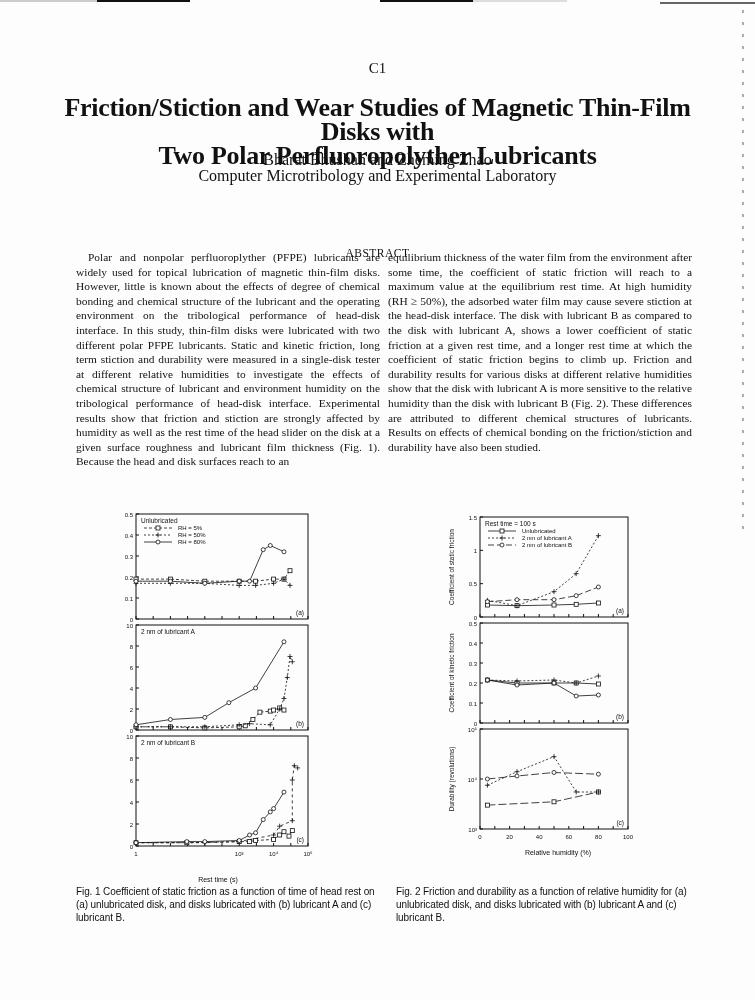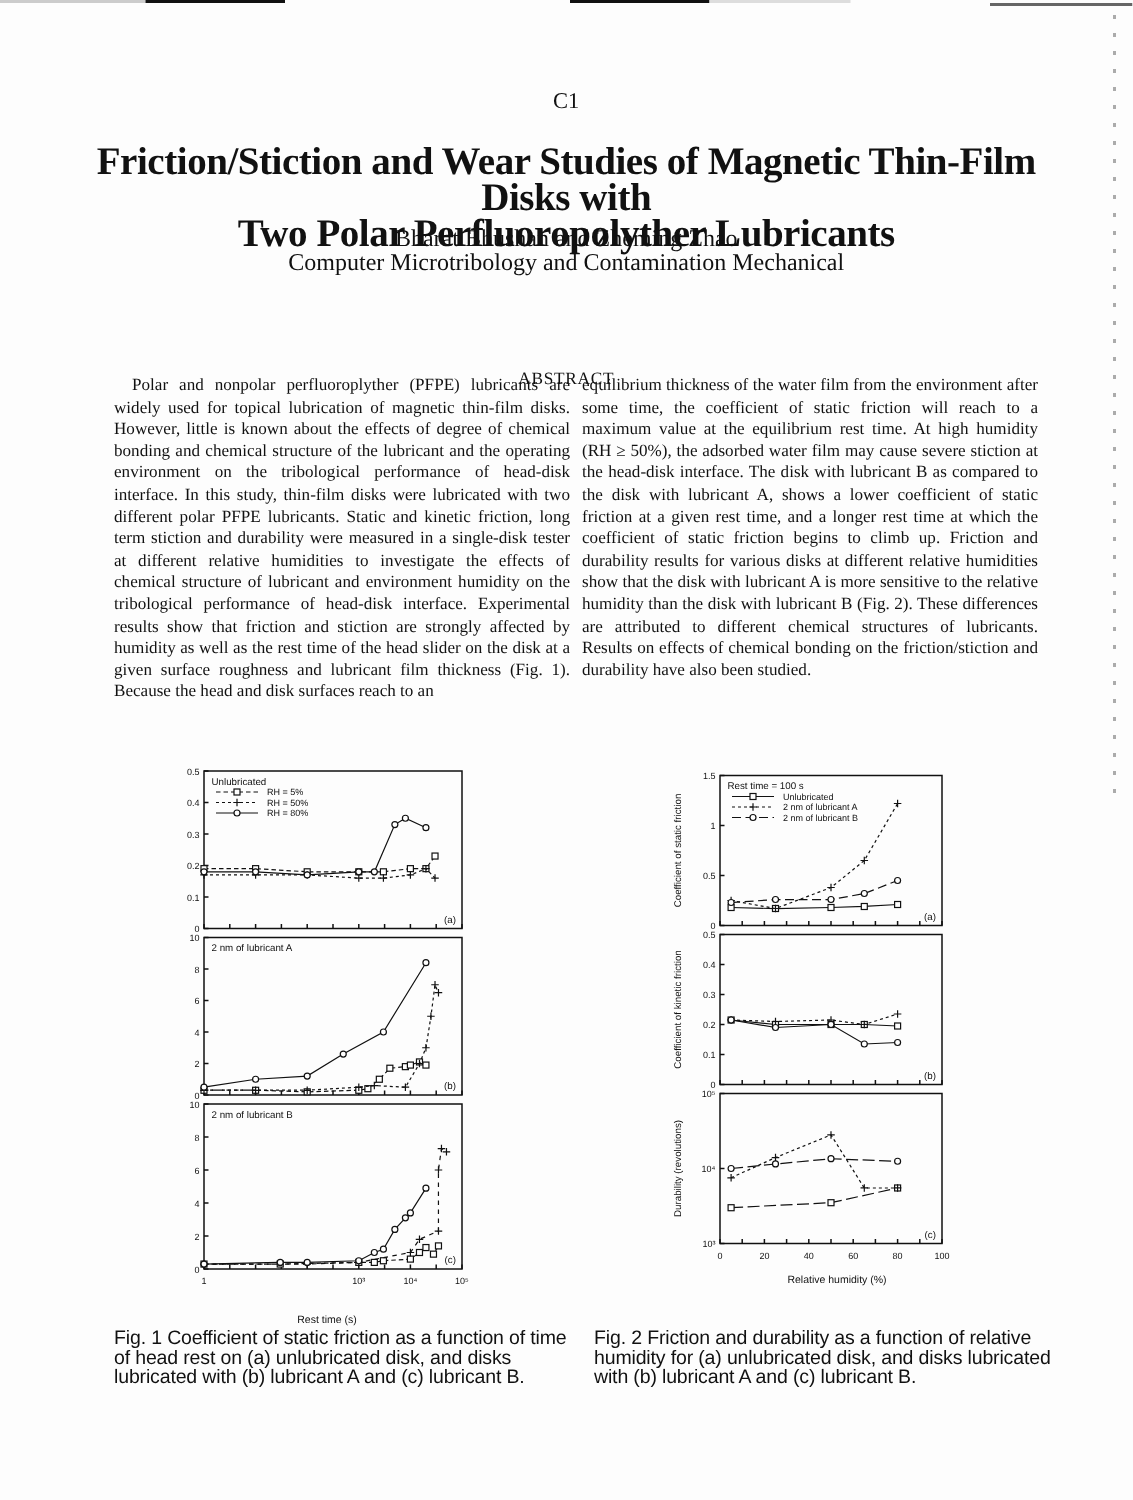--- a/index.html
+++ b/index.html
@@ -10,21 +10,21 @@
   #page-num { left:0; width:755px; top:60px; text-align:center; font-size:15px; }
   #title { left:40px; width:675px; top:96px; text-align:center; font-weight:bold;
            font-size:26px; line-height:24px; letter-spacing:-0.3px; }
   #authors { left:0; width:755px; top:152px; text-align:center; font-size:16px; line-height:16px; }
   #abstract-head { left:0; width:755px; top:227px; text-align:center; font-size:11.5px; letter-spacing:0.5px;margin-top:20px; }
   .col { top:250px; width:304px; font-size:11.4px; line-height:14.6px; text-align:justify; }
   .col p { margin:0; }
   #col-left { left:76px; }
   #col-left p { text-indent:12px; }
   #col-right { left:388px; }
-  .caption { top:885px; font-size:13px; line-height:13px; font-family:"Liberation Sans","DejaVu Sans",sans-serif; letter-spacing:-0.1px; }
+  .caption { top:885px; font-size:10px; line-height:13px; font-family:"Liberation Sans","DejaVu Sans",sans-serif; letter-spacing:-0.1px; }
   #cap1 { left:76px; width:305px; }
   #cap2 { left:396px; width:305px; }
   svg text { font-family:"Liberation Sans","DejaVu Sans",sans-serif; fill:#111; }
   .rightmarks { position:absolute; left:742px; top:10px; width:2px; height:520px;
      background:repeating-linear-gradient(#888 0 3px, transparent 3px 12px); opacity:.7; }
 </style>
 </head>
 <body>
 
 <div class="scanbar" style="left:0;width:97px;background:#ccc;"></div>
@@ -36,21 +36,21 @@
 
 <div id="page-num" class="abs">C1</div>
 
 <div id="title" class="abs">
   <div>Friction/Stiction and Wear Studies of Magnetic Thin-Film Disks with</div>
   <div>Two  Polar Perfluoropolyther Lubricants</div>
 </div>
 
 <div id="authors" class="abs">
   <div>Bharat Bhushan and Zheming Zhao</div>
-  <div>Computer Microtribology and Contamination Mechanical</div>
+  <div>Computer Microtribology and Experimental Laboratory</div>
 </div>
 
 <div id="abstract-head" class="abs">ABSTRACT</div>
 
 <div id="col-left" class="abs col">
   <p>Polar and nonpolar perfluoroplyther (PFPE) lubricants are widely used for topical lubrication of magnetic thin-film disks. However, little is known about the effects of degree of chemical bonding and chemical structure of the lubricant and the operating environment on the tribological performance of head-disk interface. In this study, thin-film disks were lubricated with two different polar PFPE lubricants. Static and kinetic friction, long term stiction and durability were measured in a single-disk tester at different relative humidities to investigate the effects of chemical structure of lubricant and environment humidity on the tribological performance of head-disk interface. Experimental results show that friction and stiction are strongly affected by humidity as well as the rest time of the head slider on the disk at a given surface roughness and lubricant film thickness (Fig. 1).  Because the head and disk surfaces reach to an</p>
 </div>
 <div id="col-right" class="abs col">
   <p>equilibrium thickness of the water film from the environment after some time, the coefficient of static friction will reach to a maximum value at the equilibrium rest time. At high humidity (RH ≥ 50%), the adsorbed water film may cause severe stiction at the head-disk interface. The disk with lubricant B as compared to the disk with lubricant A, shows a lower coefficient of static friction at a given rest time, and a longer rest time at which the coefficient of static friction begins to climb up. Friction and durability results for various disks at different relative humidities show that the disk with lubricant A is more sensitive to the relative humidity than the disk with lubricant B (Fig. 2). These differences are attributed to different chemical structures of lubricants. Results on effects of chemical bonding on the friction/stiction and durability have also been studied.</p>
 </div>

